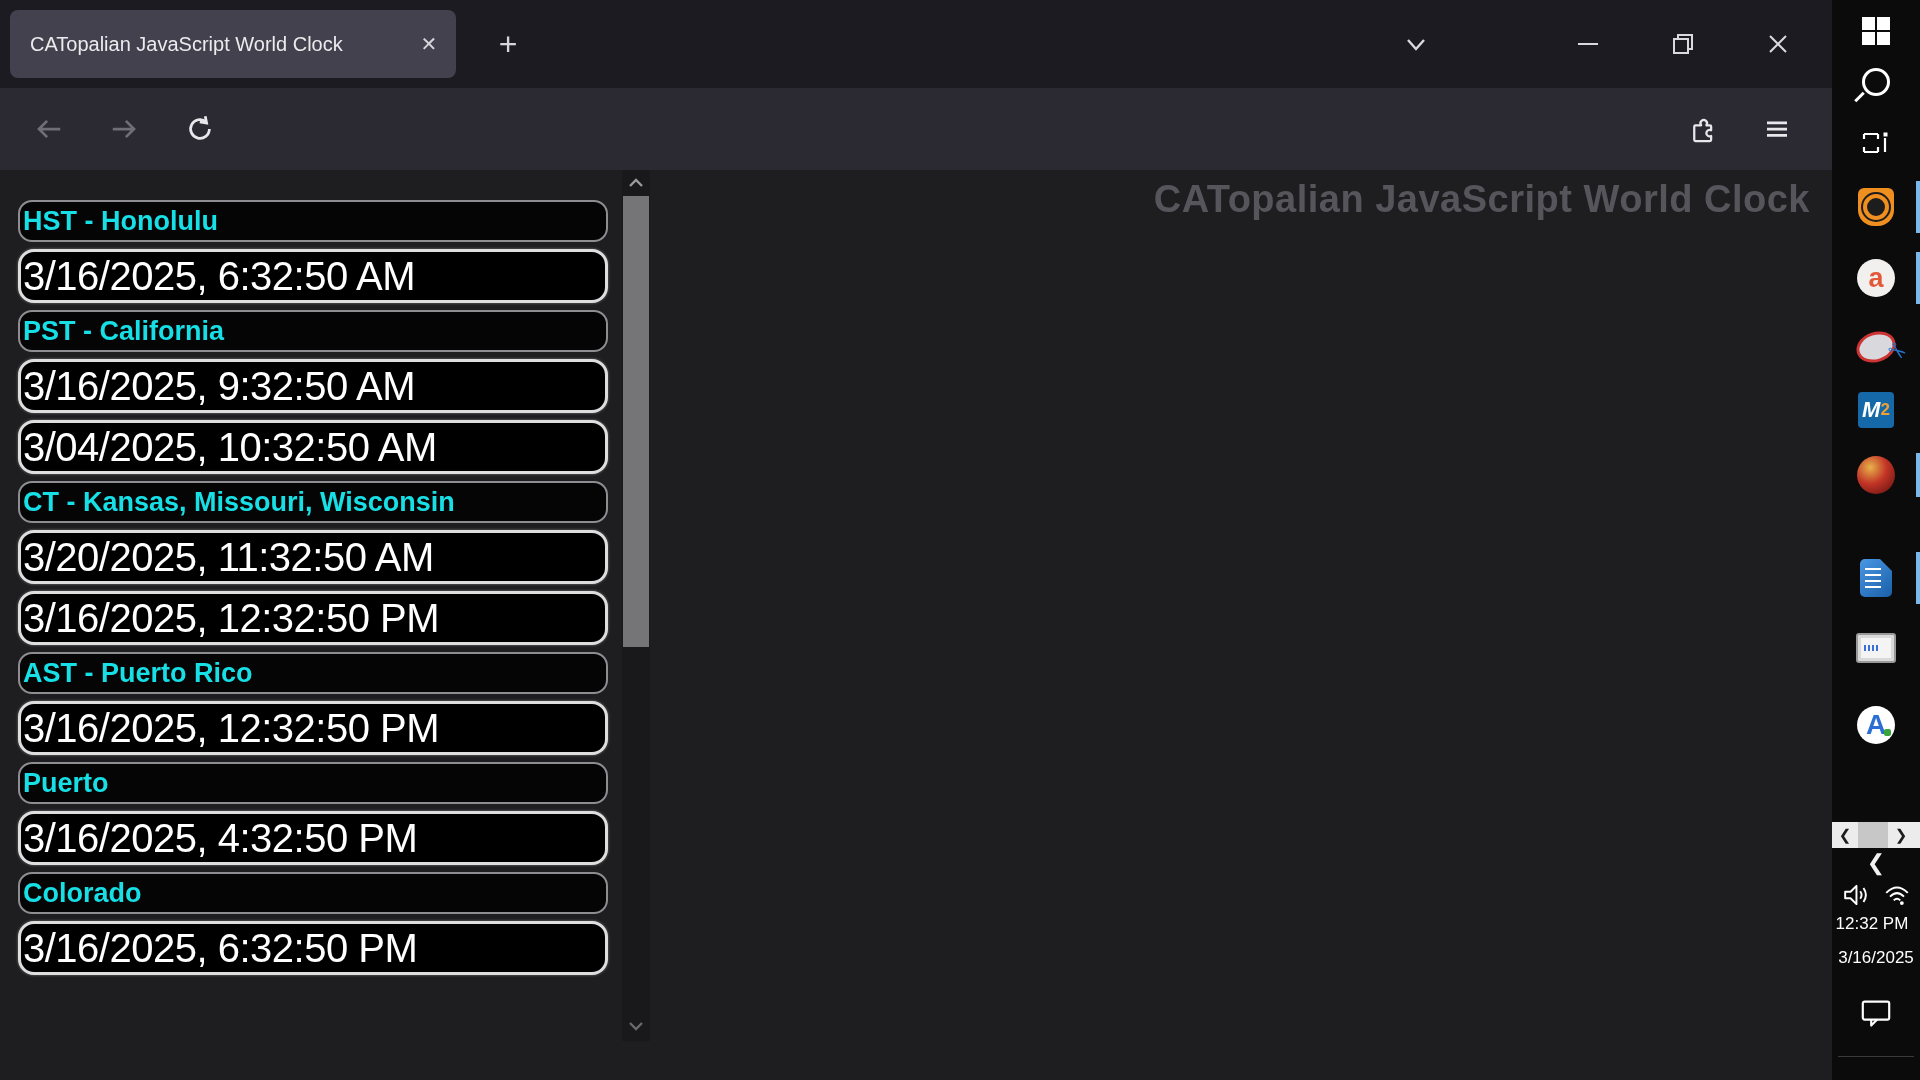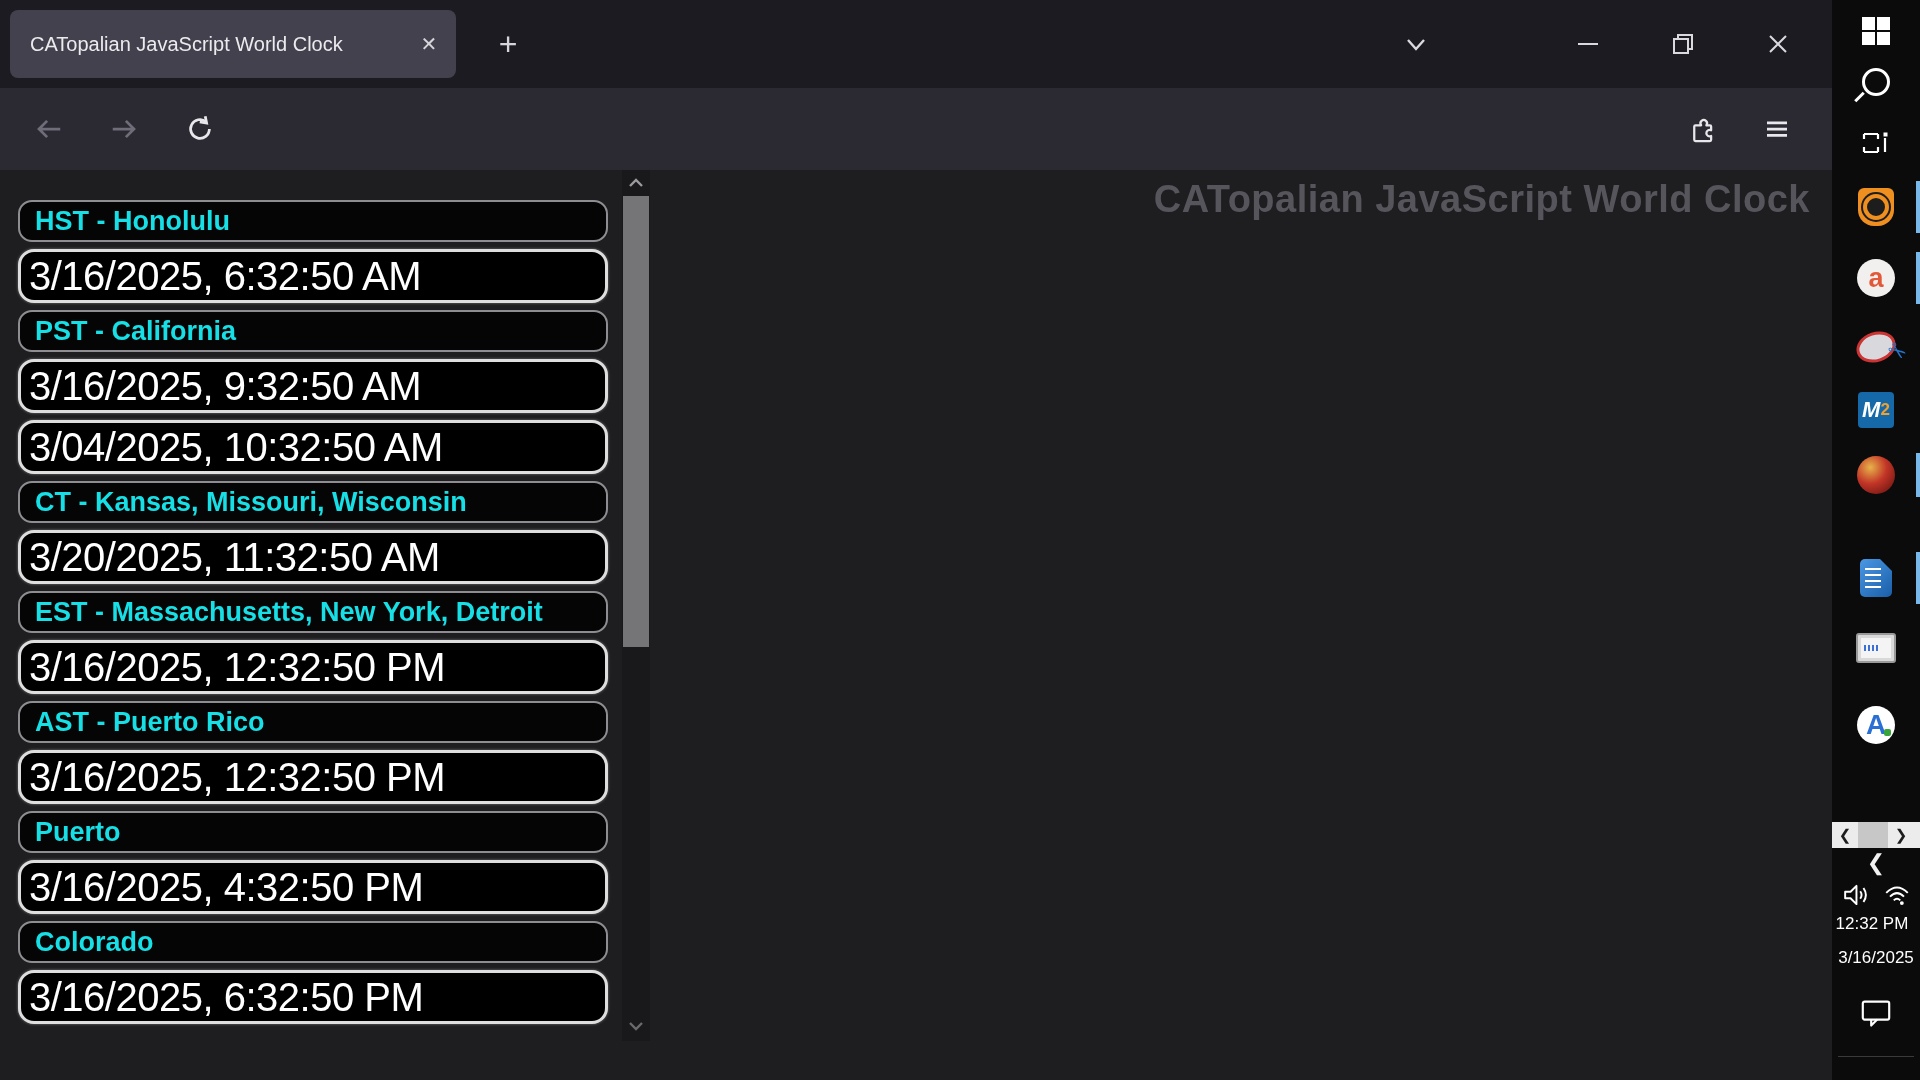--- a/index.html
+++ b/index.html
@@ -36,24 +36,24 @@
   #zoom-pct{width:66px;text-align:center;font-size:20px;}
 
   
   #content{position:absolute;left:0;top:170px;width:1832px;height:910px;background:#1e1e21;}
   #page-title{position:absolute;right:22px;top:8px;font-size:38px;font-weight:bold;color:#55555b;letter-spacing:.5px;}
 
   #clock-panel{position:absolute;left:0;top:0;width:652px;height:871px;overflow:hidden;}
   #clock-list{position:absolute;left:18px;top:30px;width:590px;}
   .clock{margin-bottom:7px;}
   .clock-label{box-sizing:border-box;height:42px;line-height:38px;background:#050505;border:2px solid #8e8e92;
-               border-radius:14px;color:#17dfe6;font-size:27px;font-weight:bold;padding-left:15px;margin-bottom:7px;
+               border-radius:14px;color:#17dfe6;font-size:27px;font-weight:bold;padding-left:3px;margin-bottom:7px;
                white-space:nowrap;overflow:hidden;}
   .clock-time{box-sizing:border-box;height:54px;line-height:48px;background:#000;border:3px solid #dedede;
-              border-radius:16px;color:#fff;font-size:40px;padding-left:8px;letter-spacing:-.5px;
+              border-radius:16px;color:#fff;font-size:40px;padding-left:2px;letter-spacing:-.5px;
               box-shadow:0 0 3px rgba(255,255,255,.4);white-space:nowrap;overflow:hidden;}
 
   
   #vscroll{position:absolute;left:622px;top:0;width:28px;height:871px;background:#19191c;}
   #vscroll .arrow{position:absolute;left:0;width:28px;height:22px;display:flex;align-items:center;justify-content:center;}
   #vthumb{position:absolute;left:1px;top:26px;width:26px;height:451px;background:#757578;}
 
   
   #taskbar{position:absolute;left:1832px;top:0;width:88px;height:1080px;background:#0b0b0c;}
   .tb-btn{position:absolute;left:0;width:88px;height:52px;display:flex;align-items:center;justify-content:center;}
@@ -202,21 +202,20 @@
   <div class="clock">
     <div class="clock-time">3/04/2025, 10:32:50 AM</div>
   </div>
 
   <div class="clock">
     <div class="clock-label">CT - Kansas, Missouri, Wisconsin</div>
     <div class="clock-time">3/20/2025, 11:32:50 AM</div>
   </div>
 
   <div class="clock">
-    <div class="clock-label">EST - Massachusetts, New York, Detroit</div>
     <div class="clock-time">3/16/2025, 12:32:50 PM</div>
   </div>
 
   <div class="clock">
     <div class="clock-label">AST - Puerto Rico</div>
     <div class="clock-time">3/16/2025, 12:32:50 PM</div>
   </div>
 
   <div class="clock">
     <div class="clock-label">Puerto</div>

